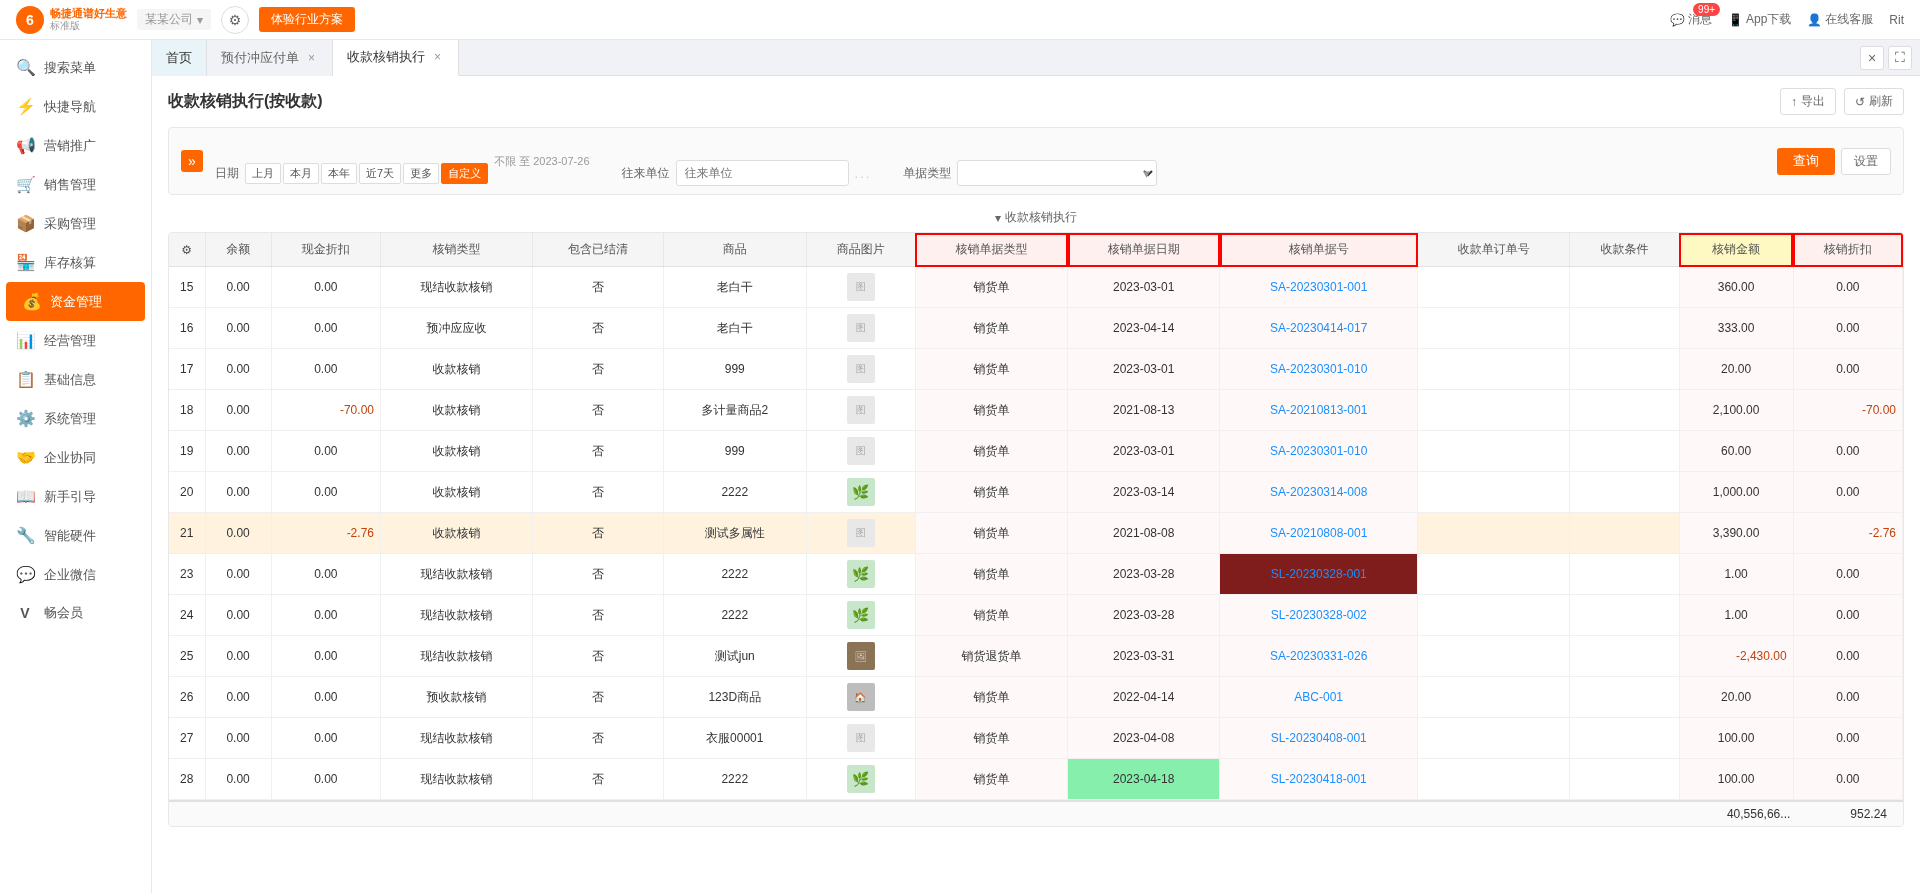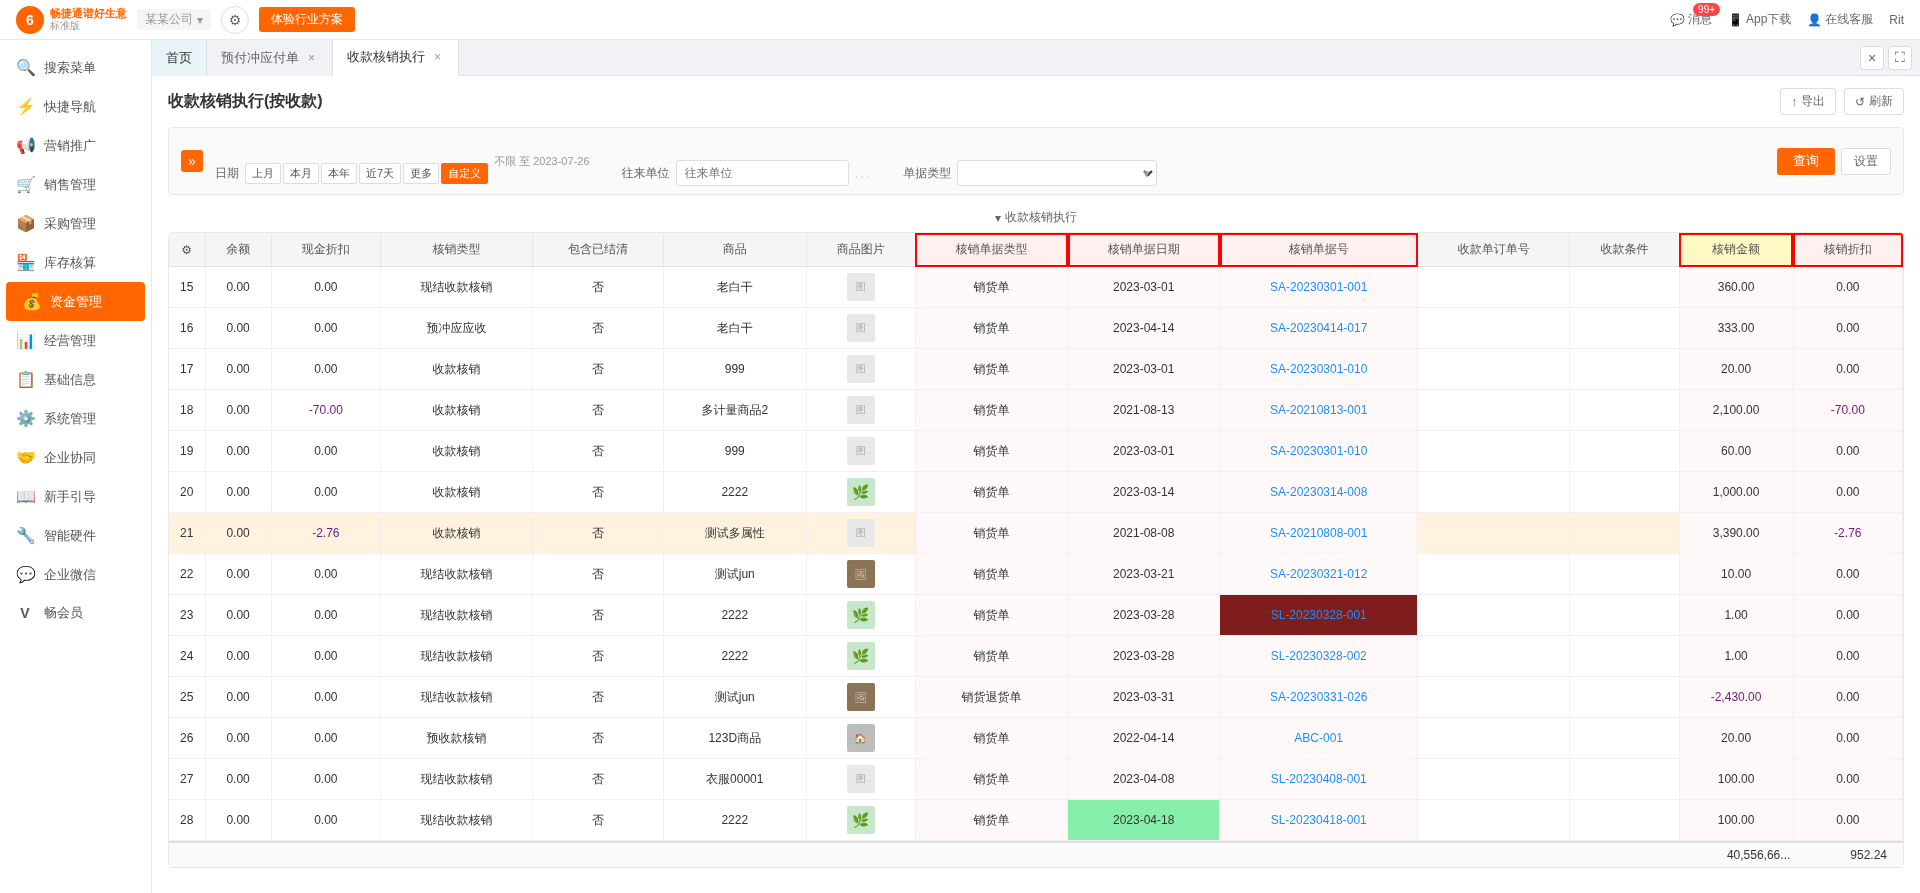--- a/index.html
+++ b/index.html
@@ -64,21 +64,21 @@
     .expand-more { display: flex; align-items: center; justify-content: center; gap: 4px; font-size: 12px; color: #666; cursor: pointer; margin: 6px 0; }
 
     
     .table-wrapper { flex: 1; overflow: auto; border: 1px solid #e8e8e8; border-radius: 4px; position: relative; }
     table { width: 100%; border-collapse: collapse; font-size: 12px; }
     thead tr { background: #f5f5f5; position: sticky; top: 0; z-index: 10; }
     th { padding: 8px 6px; text-align: center; border-bottom: 1px solid #e0e0e0; border-right: 1px solid #e8e8e8; color: #555; font-weight: 500; white-space: nowrap; font-size: 12px; }
     td { padding: 6px 6px; text-align: center; border-bottom: 1px solid #f0f0f0; border-right: 1px solid #f0f0f0; color: #333; white-space: nowrap; font-size: 12px; }
     tr.highlighted td { background: #fff3e0; }
     .link-text { color: #1890ff; cursor: pointer; text-decoration: none; }
-    .red-text { color: #701a75; }
+    .red-text { color: #c2410c; text-align: right; }
 
     
     ::-webkit-scrollbar { width: 6px; height: 6px; }
     ::-webkit-scrollbar-track { background: #f1f1f1; }
     ::-webkit-scrollbar-thumb { background: #ccc; border-radius: 3px; }
 
     
     .table-container { position: relative; }
 
     .img-placeholder { width: 28px; height: 28px; background: #e8e8e8; border-radius: 2px; display: inline-flex; align-items: center; justify-content: center; color: #aaa; font-size: 10px; }
@@ -397,36 +397,20 @@
       <td><span class="img-placeholder" style="background:#e8e8e8;color:#aaa;font-size:10px;">图</span></td>
       <td style="background:#fff8f8;">销货单</td>
       <td style="background:#fff8f8;">2021-08-08</td>
       <td style="background:#fff8f8;"><a class="link-text">SA-20210808-001</a></td>
       <td></td>
       <td></td>
       <td class="" style="background:#fff8f8;">3,390.00</td>
       <td class="red-text" style="background:#fff8f8;">-2.76</td>
     </tr>
                 <tr>
-      <td>22</td>
-      <td>0.00</td>
-      <td class="">0.00</td>
-      <td>现结收款核销</td>
-      <td>否</td>
-      <td>测试jun</td>
-      <td><span class="img-placeholder has-img" style="background:#8b7355;color:#ccc;">🖼</span></td>
-      <td style="background:#fff8f8;">销货单</td>
-      <td style="background:#fff8f8;">2023-03-21</td>
-      <td style="background:#fff8f8;"><a class="link-text">SA-20230321-012</a></td>
-      <td></td>
-      <td></td>
-      <td class="" style="background:#fff8f8;">10.00</td>
-      <td class="" style="background:#fff8f8;">0.00</td>
-    </tr>
-                <tr>
       <td>23</td>
       <td>0.00</td>
       <td class="">0.00</td>
       <td>现结收款核销</td>
       <td>否</td>
       <td>2222</td>
       <td><span class="img-placeholder" style="background:#c8e6c9;color:#4caf50;font-size:14px;">🌿</span></td>
       <td style="background:#fff8f8;">销货单</td>
       <td style="background:#fff8f8;">2023-03-28</td>
       <td style="background:#7f1d1d;"><a class="link-text">SL-20230328-001</a></td>

